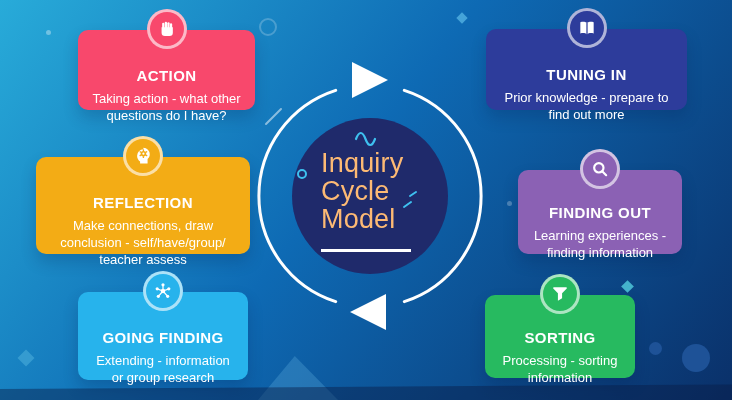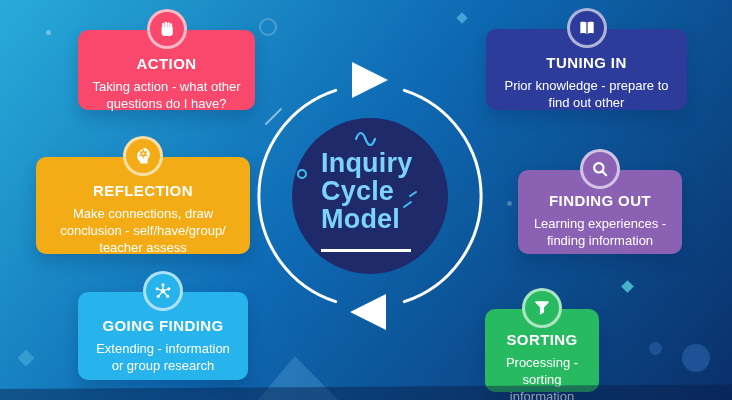--- a/index.html
+++ b/index.html
@@ -9,51 +9,51 @@
     background:linear-gradient(128deg,#28ABD9 0%,#0E6AB4 46%,#0A3069 100%);
   }
   
   .ring-svg{position:absolute;left:0;top:0;}
   
   .center-circle{
     position:absolute;left:292px;top:118px;width:156px;height:156px;
     border-radius:50%;background:#1F2A6B;
   }
   .center-title{
-    position:absolute;left:29px;top:31px;color:#7dd3fc;
-    font-size:27px;line-height:28px;font-weight:bold;letter-spacing:.2px;
+    position:absolute;left:29px;top:31px;color:#fdba74;
+    font-size:27px;line-height:28px;font-weight:normal;letter-spacing:.2px;
   }
   .center-title span{display:block;}
   .center-title .line-3{display:inline-block;border-bottom:3px solid #fff;padding-bottom:16px;min-width:90px;}
   .center-deco{position:absolute;left:0;top:0;}
   
   .card{
     position:absolute;border-radius:10px;color:#fff;text-align:center;
     padding:25px 8px 8px;box-sizing:border-box;
     box-shadow:0 8px 16px rgba(0,25,70,.20);
   }
-  .card h3{font-size:15px;font-weight:bold;margin:0 0 4px;letter-spacing:.4px;}
+  .card h3{font-size:15px;font-weight:bold;margin:12px 0 4px;letter-spacing:.4px;}
   .card p{font-size:13px;margin:6px;line-height:1.32;}
   .icon-circle{
     position:absolute;top:-21px;left:50%;transform:translateX(-50%);
     width:34px;height:34px;border-radius:50%;
     border:3px solid rgba(255,255,255,.62);
     display:flex;align-items:center;justify-content:center;
   }
   .card-action{left:78px;top:30px;width:177px;height:80px;background:#F8486C;}
   .card-action .icon-circle{background:#F8486C;}
   .card-reflection{left:36px;top:157px;width:214px;height:97px;background:#F3AC15;}
   .card-reflection .icon-circle{background:#F3AC15;}
   .card-going-further{left:78px;top:292px;width:170px;height:88px;background:#27B3EC;}
   .card-going-further .icon-circle{background:#27B3EC;}
   .card-tuning-in{left:486px;top:29px;width:201px;height:81px;background:#2D3C9B;}
   .card-tuning-in .icon-circle{background:#2D3C9B;}
   .card-finding-out{left:518px;top:170px;width:164px;height:84px;background:#8B61B4;padding-top:22px;}
   .card-finding-out .icon-circle{background:#8B61B4;}
-  .card-sorting{left:485px;top:309px;width:114px;height:83px;background:#27BA60;padding-top:22px;}
+  .card-sorting{left:485px;top:295px;width:150px;height:83px;background:#27BA60;padding-top:22px;}
   .card-sorting .icon-circle{background:#27BA60;}
   
   .deco{position:absolute;}
   .diamond{transform:rotate(45deg);}
   .d1{left:458px;top:14px;width:8px;height:8px;background:#58B7E6;opacity:.75;}
   .d2{left:20px;top:352px;width:12px;height:12px;background:#4FB0DD;opacity:.55;}
   .d3{left:623px;top:282px;width:9px;height:9px;background:#4FC6D8;opacity:.85;}
   .dot{border-radius:50%;}
   .c1{left:649px;top:342px;width:13px;height:13px;background:#1E5297;}
   .c2{left:682px;top:344px;width:28px;height:28px;background:#1E5297;}
@@ -156,21 +156,21 @@
   </div>
 
   <div class="card card-tuning-in">
     <div class="icon-circle">
       <svg width="20" height="20" viewBox="0 0 24 24">
         <path fill="#fff" d="M12 6 c-2 -1.6 -5 -1.9 -8 -1 v13.5 c3 -0.9 6 -0.6 8 1 c2 -1.6 5 -1.9 8 -1 V5 c-3 -0.9 -6 -0.6 -8 1 z"></path>
         <path d="M12 6 v13.5" stroke="#2D3C9B" stroke-width="1.5" fill="none"></path>
       </svg>
     </div>
     <h3>TUNING IN</h3>
-    <p>Prior knowledge - prepare to find out other</p>
+    <p>Prior knowledge - prepare to find out more</p>
   </div>
 
   <div class="card card-finding-out">
     <div class="icon-circle">
       <svg width="20" height="20" viewBox="0 0 24 24">
         <circle cx="10.6" cy="10.6" r="5.6" stroke="#fff" stroke-width="2.6" fill="none"></circle>
         <line x1="14.9" y1="14.9" x2="19.4" y2="19.4" stroke="#fff" stroke-width="2.6" stroke-linecap="round"></line>
       </svg>
     </div>
     <h3>FINDING OUT</h3>

